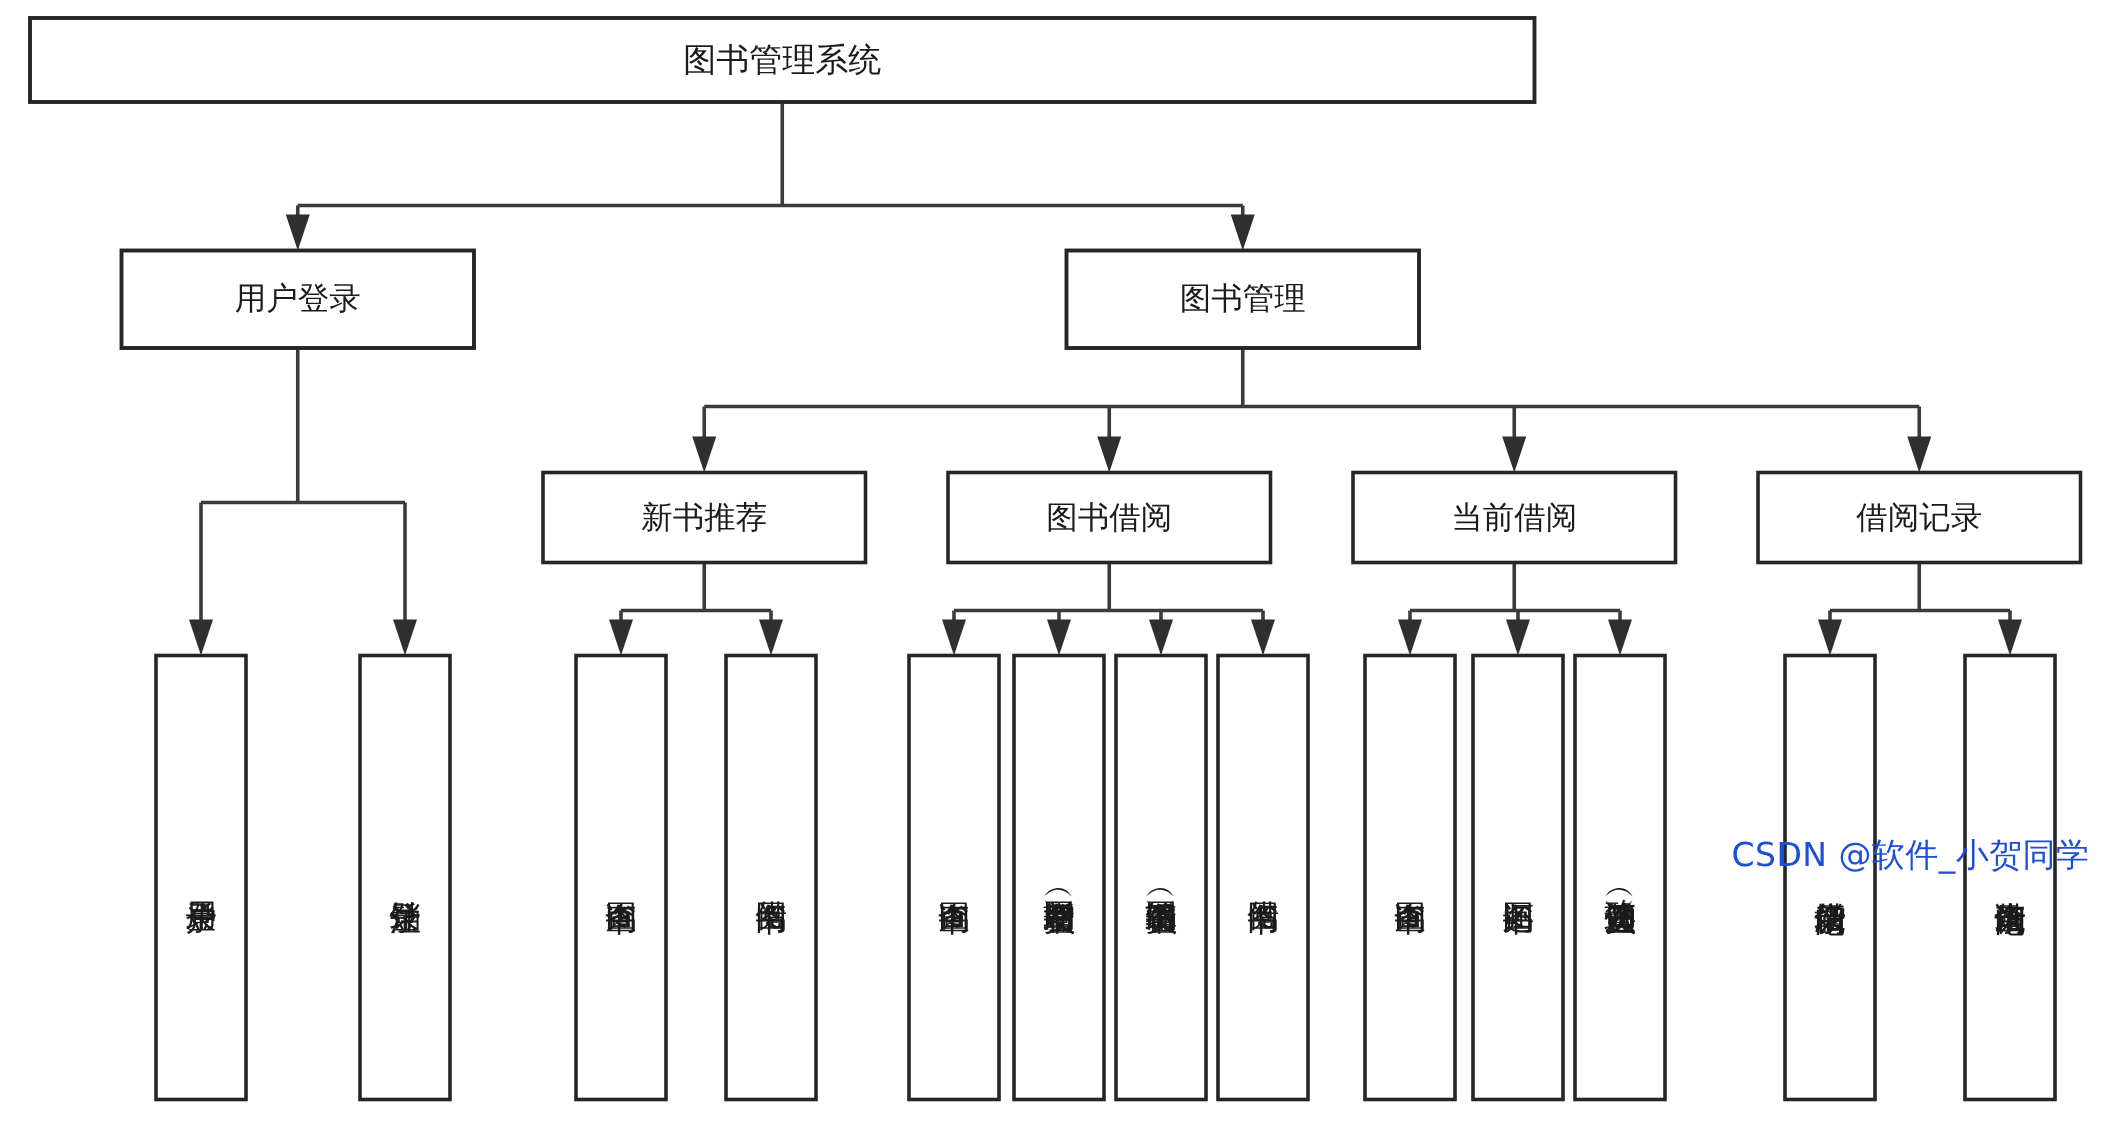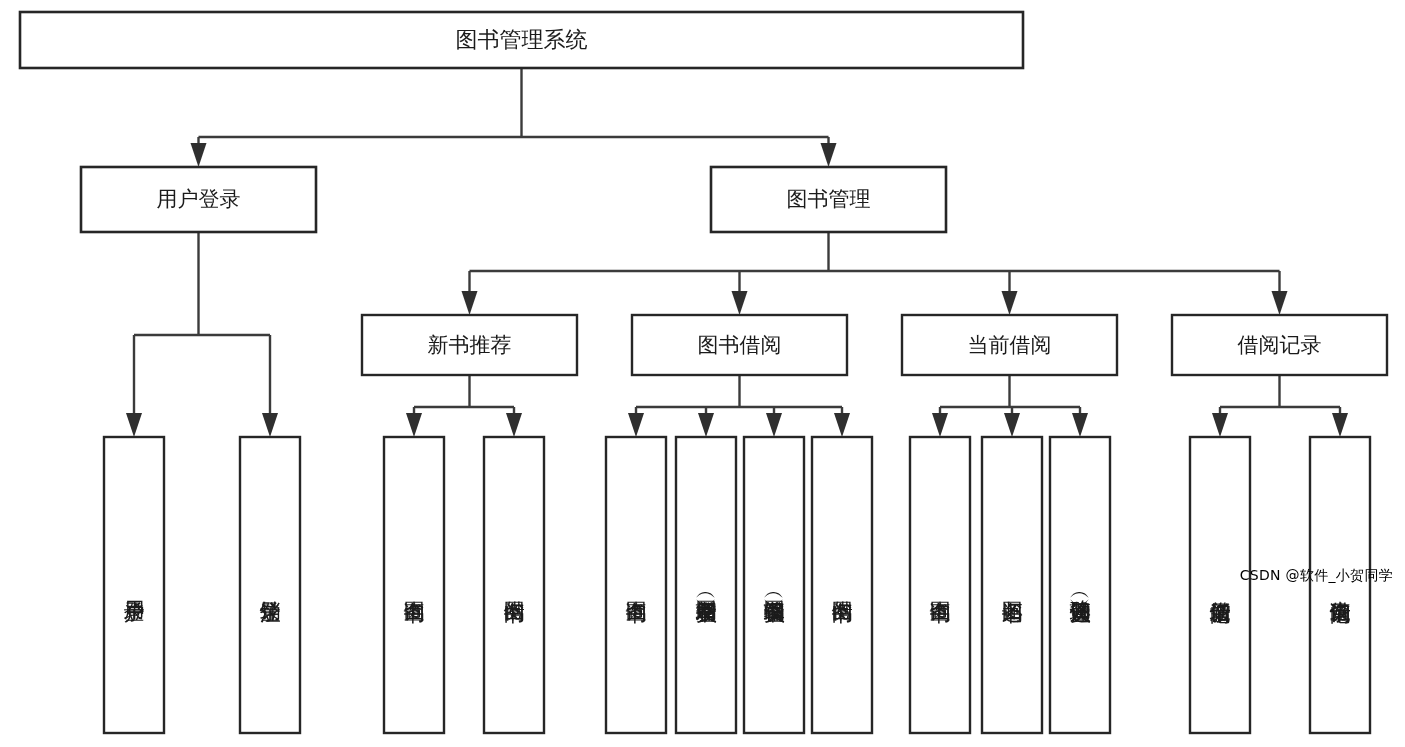--- a/index.html
+++ b/index.html
@@ -69,22 +69,22 @@
     color: #1b1b1b;
     letter-spacing: 0.5px;
     white-space: nowrap;
     pointer-events: none;
   }
   .watermark {
     position: absolute;
     right: 12px;
     bottom: 4px;
     font-family: "DejaVu Sans", "Liberation Sans", sans-serif;
-    font-size: 14px;
-    color: #000000;
+    font-size: 22px;
+    color: #1d4ed8;
     letter-spacing: 0.3px;
     white-space: nowrap;
   }
 </style>
 </head>
 <body>
 
 <div id="diagram-root">
 
   <svg class="diagram-canvas" viewBox="0 0 1405 747">

